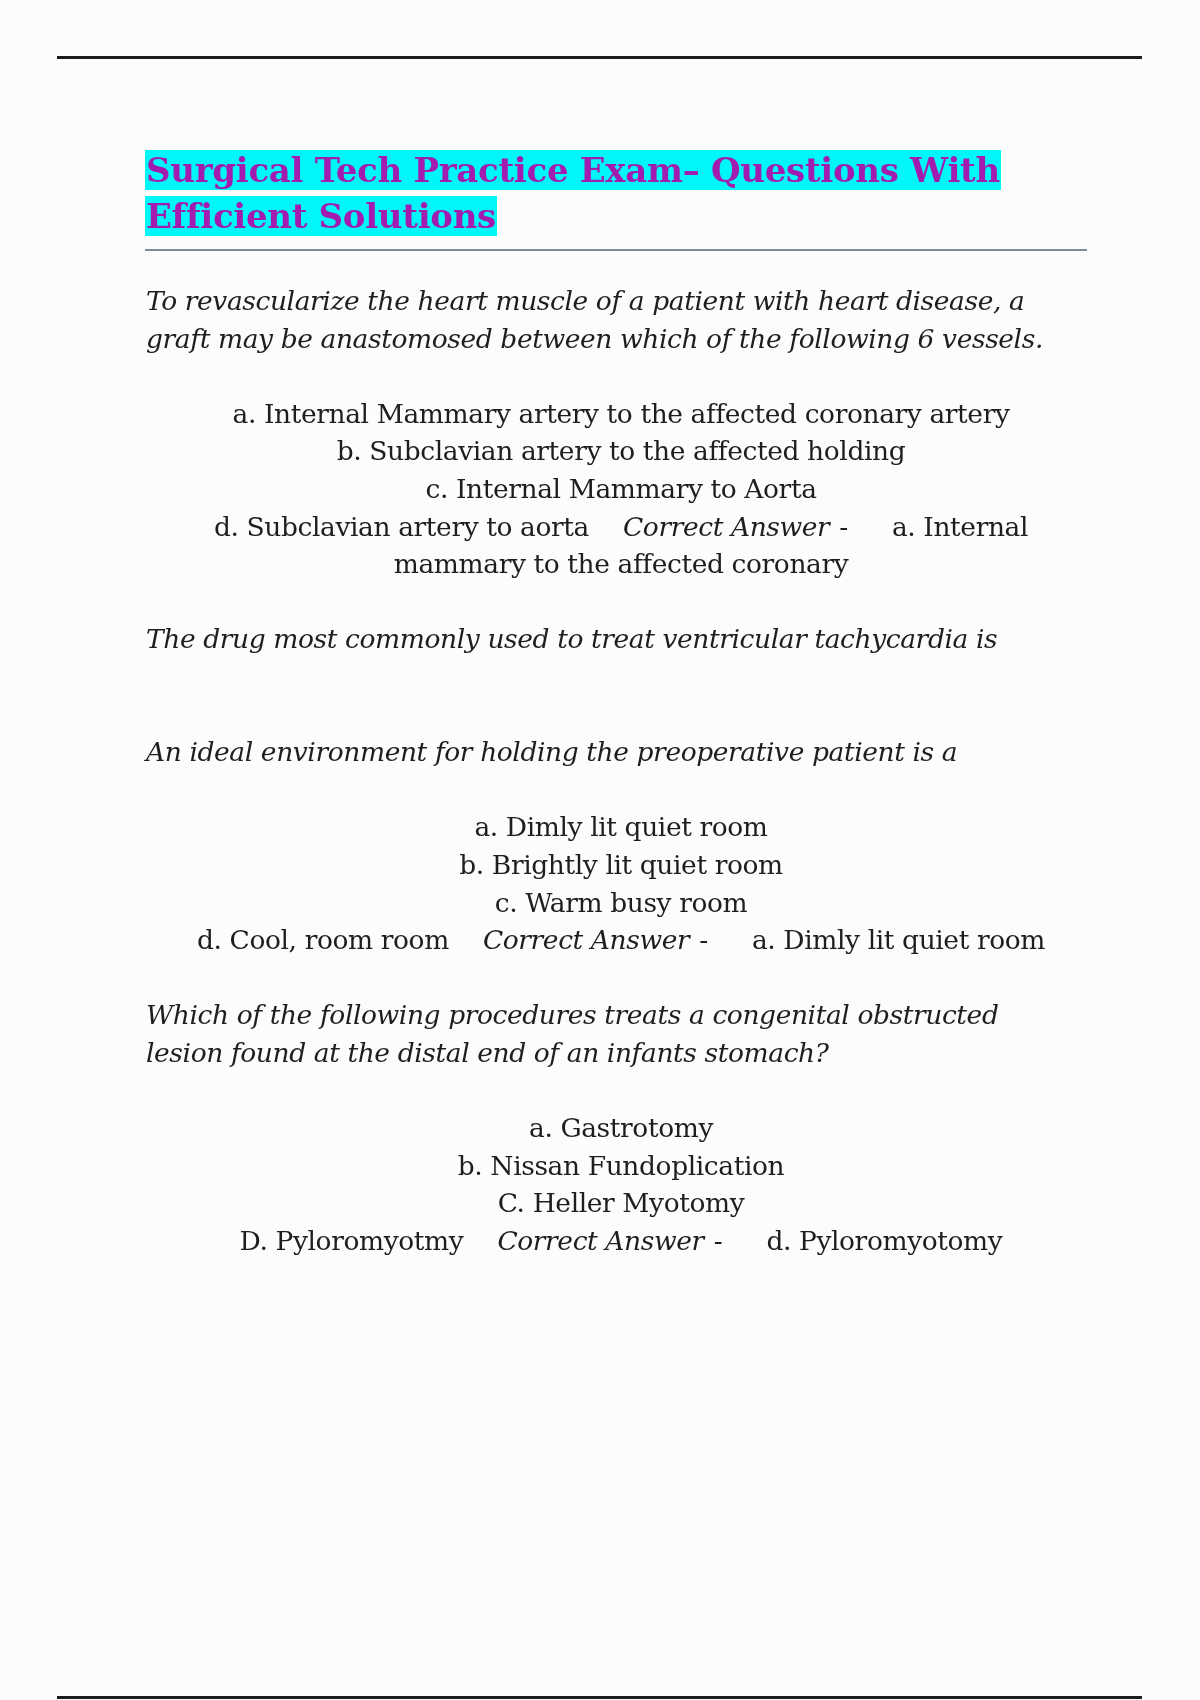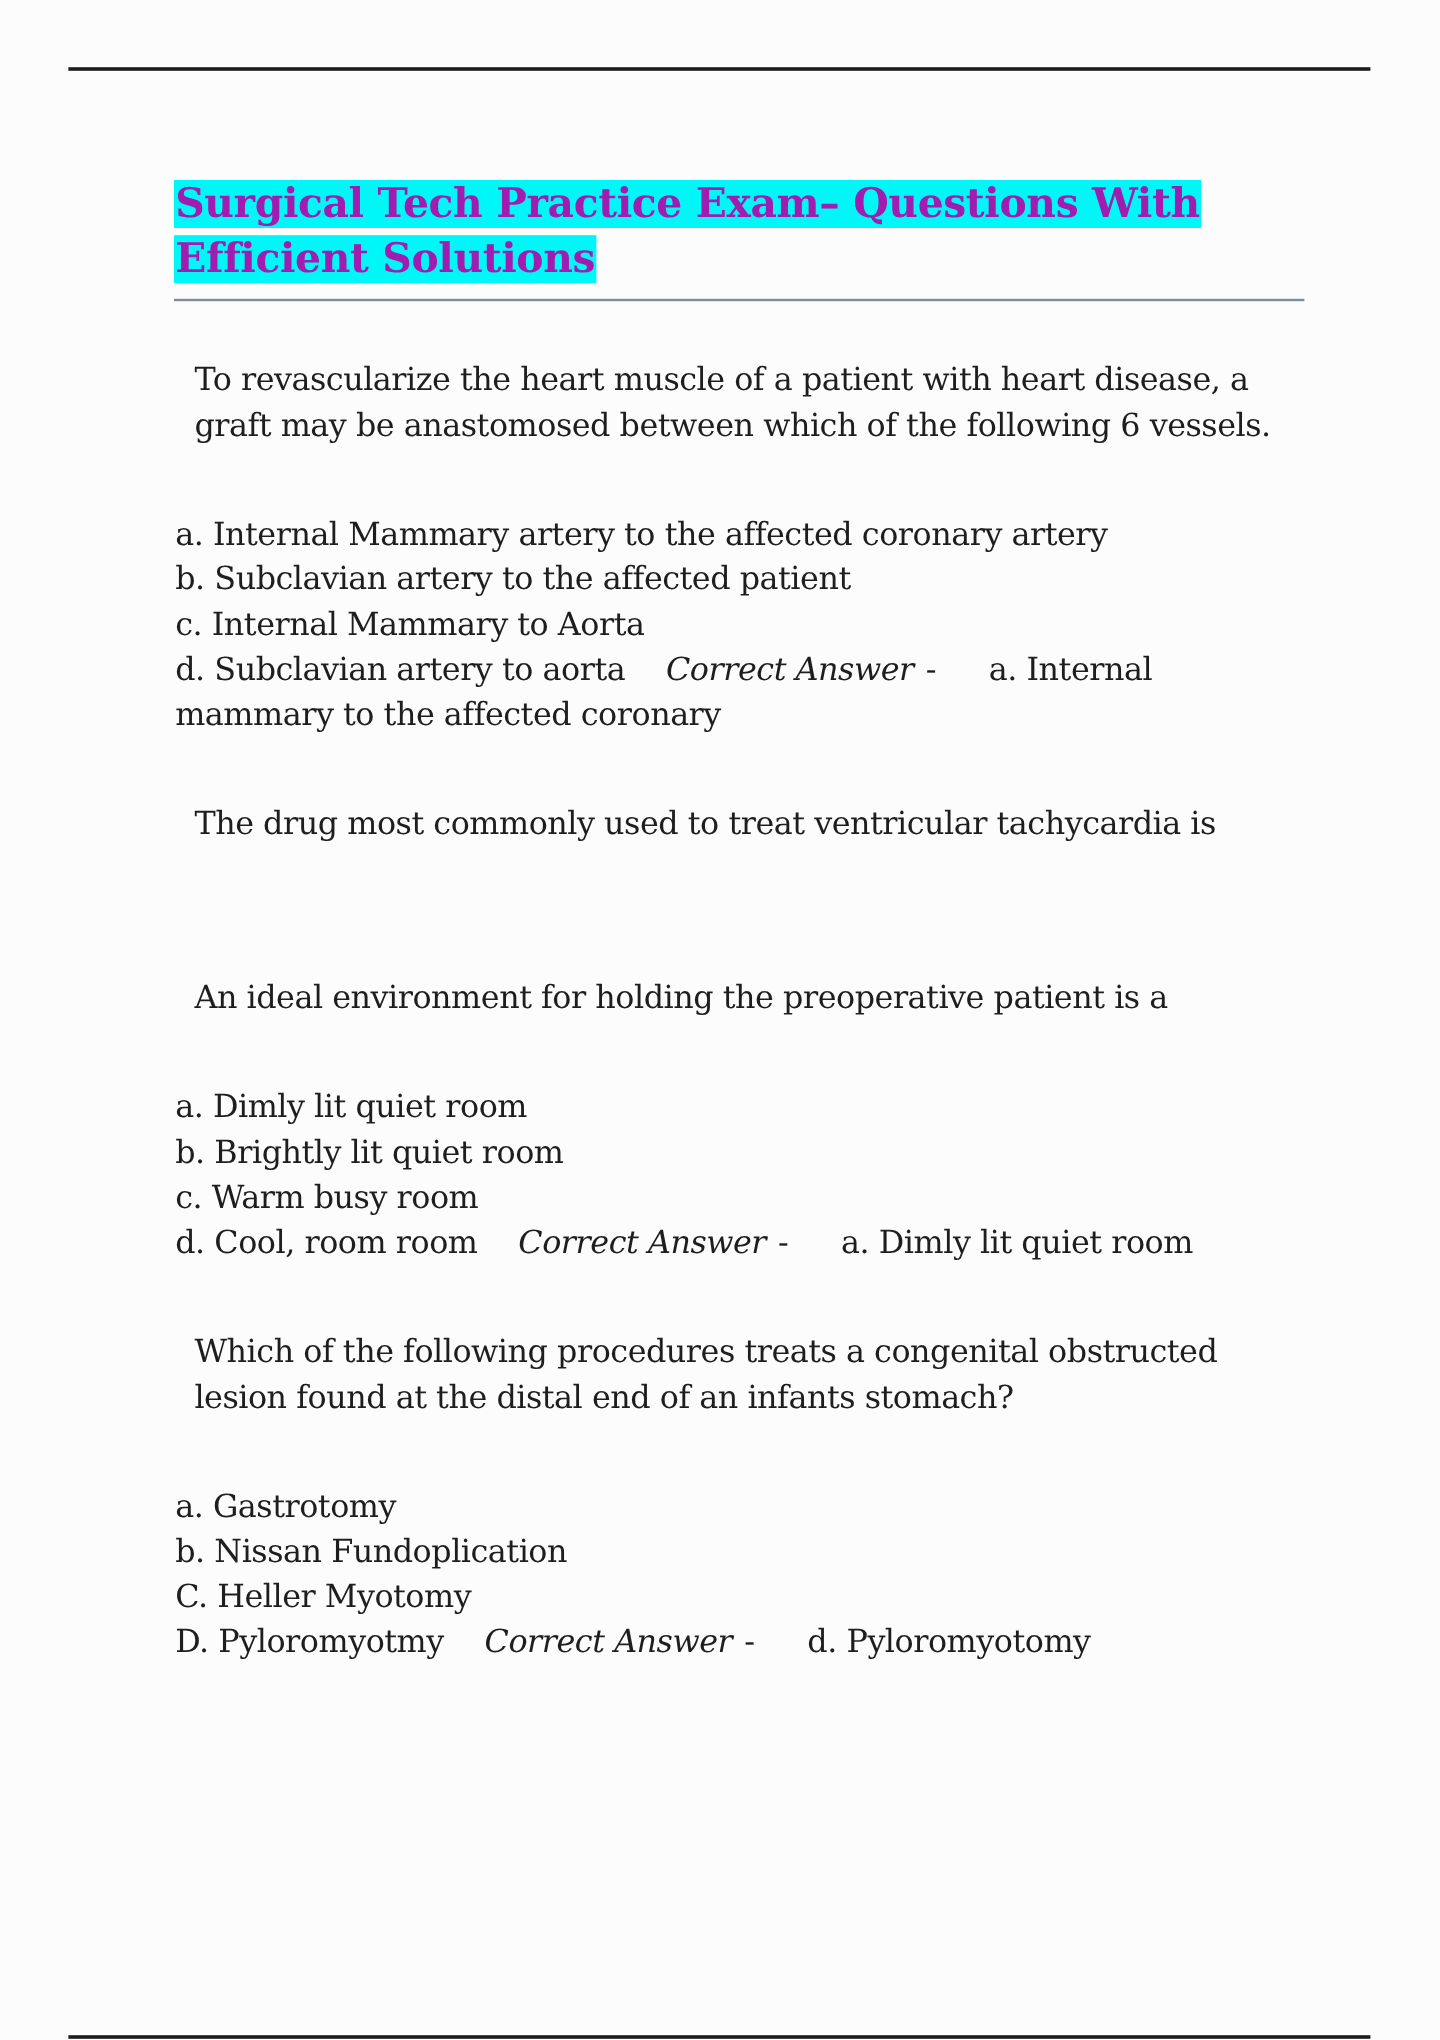--- a/index.html
+++ b/index.html
@@ -61,24 +61,26 @@
     .content {
       position: absolute;
       left: 146px;
       top: 282px;
       width: 950px;
       font-size: 26.5px;
       line-height: 37.6px;
       letter-spacing: -0.4px;
     }
     .question {
-      margin: 16px;
+      margin: 0;
+      font-style: italic;
     }
     .options {
       margin: 0;
+      text-align: center;
     }
     .gap {
       height: 37.6px;
     }
     .line {
       display: block;
       white-space: pre-wrap;
     }
     .answer-label {
       margin-left: 34px;
@@ -106,21 +108,21 @@
 <div class="content">
 
   <div class="question-block">
     <p class="question">
       <span class="line">To revascularize the heart muscle of a patient with heart disease, a</span>
       <span class="line">graft may be anastomosed between which of the following 6 vessels.</span>
     </p>
     <div class="gap"></div>
     <div class="options">
       <span class="line">a. Internal Mammary artery to the affected coronary artery</span>
-      <span class="line">b. Subclavian artery to the affected patient</span>
+      <span class="line">b. Subclavian artery to the affected holding</span>
       <span class="line">c. Internal Mammary to Aorta</span>
       <span class="line"><span>d. Subclavian artery to aorta</span><span class="answer-label">Correct Answer</span><span class="answer-dash">-</span><span class="answer-value">a. Internal</span></span>
       <span class="line">mammary to the affected coronary</span>
     </div>
   </div>
   <div class="gap"></div>
 
   <div class="question-block">
     <p class="question">
       <span class="line">The drug most commonly used to treat ventricular tachycardia is</span>

